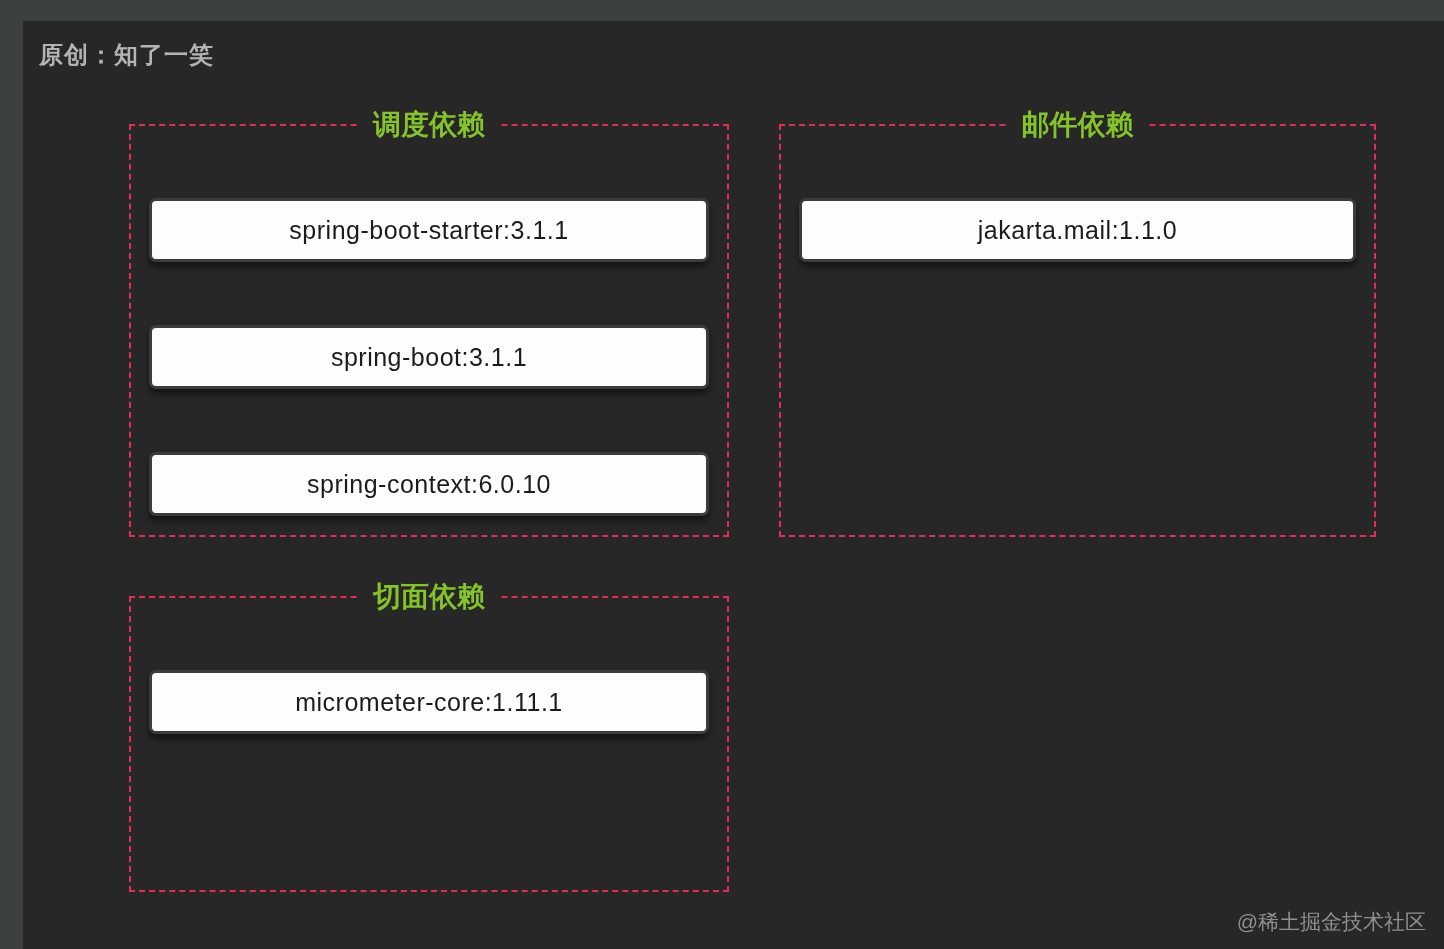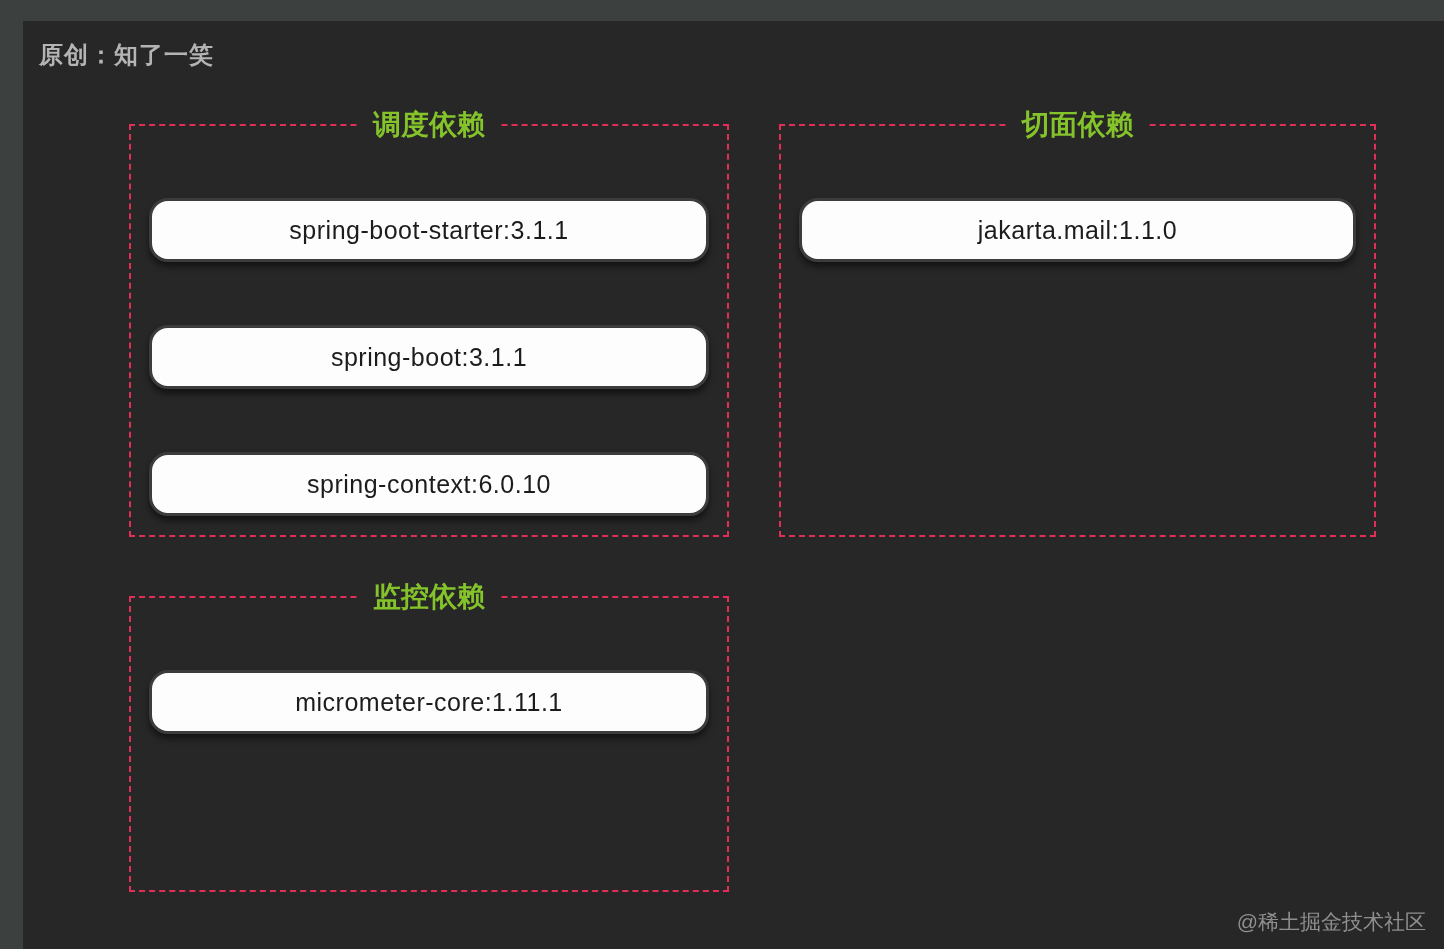--- a/index.html
+++ b/index.html
@@ -60,21 +60,21 @@
     background:var(--background);
     padding:0 14px;
     font-size:28px;
     font-weight:bold;
     color:var(--group_title);
     white-space:nowrap;
   }
   .pill{
     flex:none;
     height:64px;
-    border-radius:19px;
+    border-radius:7px;
     background:var(--pill_bg);
     border:3px solid var(--pill_border);
     box-shadow:0 5px 6px rgba(0,0,0,0.5);
     display:flex;
     align-items:center;
     justify-content:center;
     font-size:25px;
     color:var(--pill_text);
     letter-spacing:0.5px;
   }
@@ -97,26 +97,26 @@
 
     <section class="group">
       <span class="group-title">调度依赖</span>
       <div class="pill">spring-boot-starter:3.1.1</div>
       <div class="pill">spring-boot:3.1.1</div>
       <div class="pill">spring-context:6.0.10</div>
     </section>
 
 
     <section class="group">
-      <span class="group-title">切面依赖</span>
+      <span class="group-title">邮件依赖</span>
       <div class="pill">jakarta.mail:1.1.0</div>
     </section>
 
     <section class="group">
-      <span class="group-title">监控依赖</span>
+      <span class="group-title">切面依赖</span>
       <div class="pill">micrometer-core:1.11.1</div>
     </section>
 
   </div>
 
   <div class="watermark">@稀土掘金技术社区</div>
 
 </div>
 
 </body></html>

